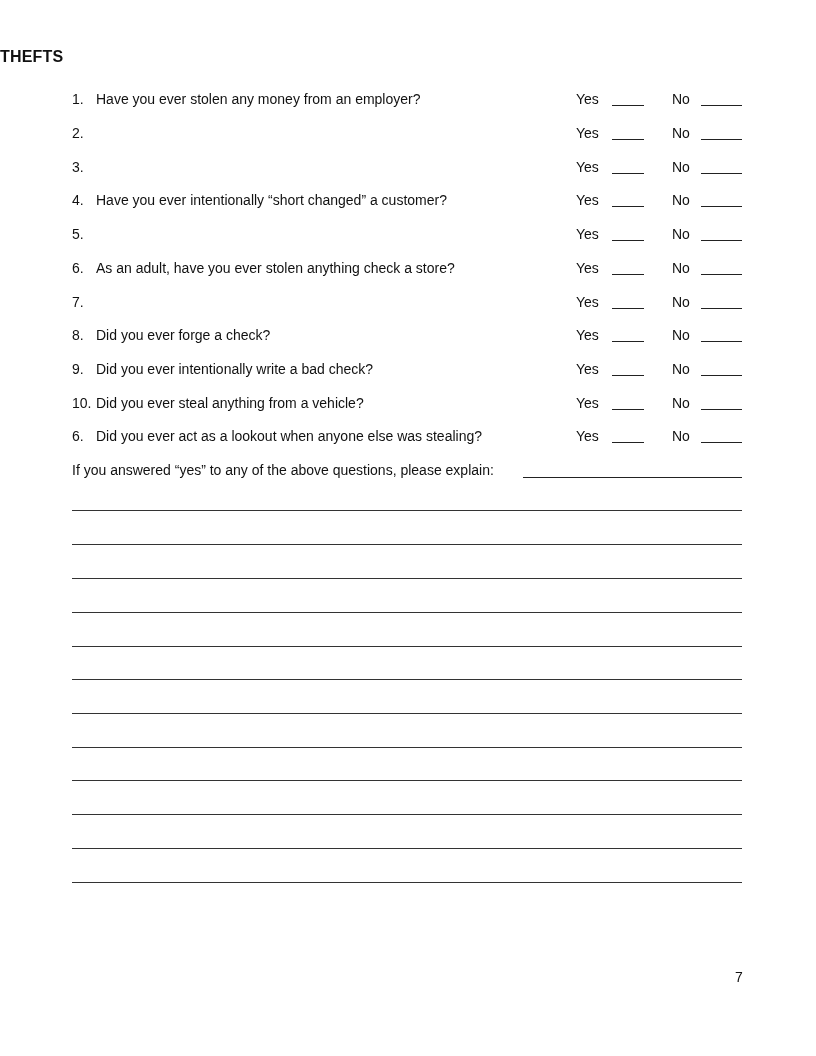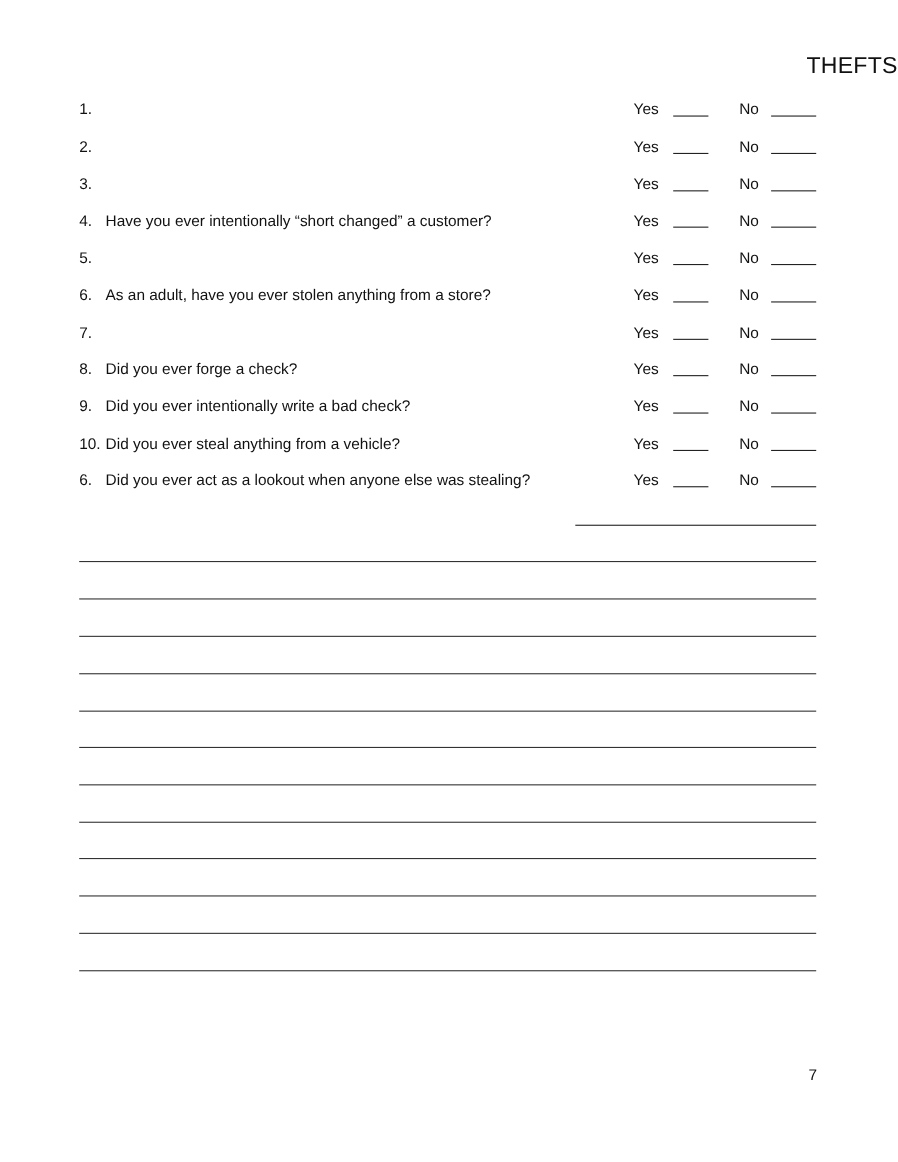--- a/index.html
+++ b/index.html
@@ -1,19 +1,19 @@
 <!DOCTYPE html>
 <html><head>
 <meta charset="utf-8">
 <style>
   html, body { margin: 0; padding: 0; background: #ffffff; }
   body { width: 816px; height: 1056px; position: relative; overflow: hidden;
          font-family: "Liberation Sans", sans-serif; color: #111; }
-  .title { position: absolute; top: 48px; left: 0; width: 816px; text-align: right;
-           font-weight: normal; font-size: 21px; letter-spacing: 0.2px; }
+  .title { position: absolute; top: 48px; left: 0; width: 816px; text-align: left;
+           font-weight: bold; font-size: 16px; letter-spacing: 0.2px; }
   .q { position: absolute; left: 72px; width: 670px; height: 20px; font-size: 14px; }
   .q .num { position: absolute; left: 0; top: 0; }
   .q .text { position: absolute; left: 24px; top: 0; white-space: nowrap; }
   .q .yes-label { position: absolute; left: 504px; top: 0; }
   .q .yes-blank { position: absolute; left: 540px; top: 14px; width: 32px; border-bottom: 1px solid #222; }
   .q .no-label { position: absolute; left: 600px; top: 0; }
   .q .no-blank { position: absolute; left: 629px; top: 14px; width: 41px; border-bottom: 1px solid #222; }
   .explain { position: absolute; left: 72px; top: 462px; width: 670px; height: 20px; font-size: 14px; }
   .explain .label { position: absolute; left: 0; top: 0; white-space: nowrap; }
   .explain .blank { position: absolute; left: 451px; right: 0; top: 15px; border-bottom: 1px solid #222; }
@@ -21,20 +21,21 @@
   .page-num { position: absolute; top: 969px; left: 735px; font-size: 14px; }
 </style>
 </head>
 <body>
 
 <div class="title">THEFTS</div>
 
 <div id="questions">
   <div class="q" style="top:91px">
     <span class="num">1.</span>
+    <span class="text">Have you ever stolen any money from an employer?</span>
     <span class="yes-label">Yes</span>
     <span class="yes-blank"></span>
     <span class="no-label">No</span>
     <span class="no-blank"></span>
   </div>
   <div class="q" style="top:125px">
     <span class="num">2.</span>
     <span class="yes-label">Yes</span>
     <span class="yes-blank"></span>
     <span class="no-label">No</span>
@@ -57,21 +58,21 @@
   </div>
   <div class="q" style="top:226px">
     <span class="num">5.</span>
     <span class="yes-label">Yes</span>
     <span class="yes-blank"></span>
     <span class="no-label">No</span>
     <span class="no-blank"></span>
   </div>
   <div class="q" style="top:260px">
     <span class="num">6.</span>
-    <span class="text">As an adult, have you ever stolen anything from a store?</span>
+    <span class="text">As an adult, have you ever stolen anything check a store?</span>
     <span class="yes-label">Yes</span>
     <span class="yes-blank"></span>
     <span class="no-label">No</span>
     <span class="no-blank"></span>
   </div>
   <div class="q" style="top:294px">
     <span class="num">7.</span>
     <span class="yes-label">Yes</span>
     <span class="yes-blank"></span>
     <span class="no-label">No</span>
@@ -105,20 +106,21 @@
     <span class="num">6.</span>
     <span class="text">Did you ever act as a lookout when anyone else was stealing?</span>
     <span class="yes-label">Yes</span>
     <span class="yes-blank"></span>
     <span class="no-label">No</span>
     <span class="no-blank"></span>
   </div>
 </div>
 
 <div class="explain">
+  <span class="label">If you answered “yes” to any of the above questions, please explain:</span>
   <span class="blank"></span>
 </div>
 
 <div>
   <div class="line" style="top:510px"></div>
   <div class="line" style="top:544px"></div>
   <div class="line" style="top:578px"></div>
   <div class="line" style="top:612px"></div>
   <div class="line" style="top:646px"></div>
   <div class="line" style="top:679px"></div>

